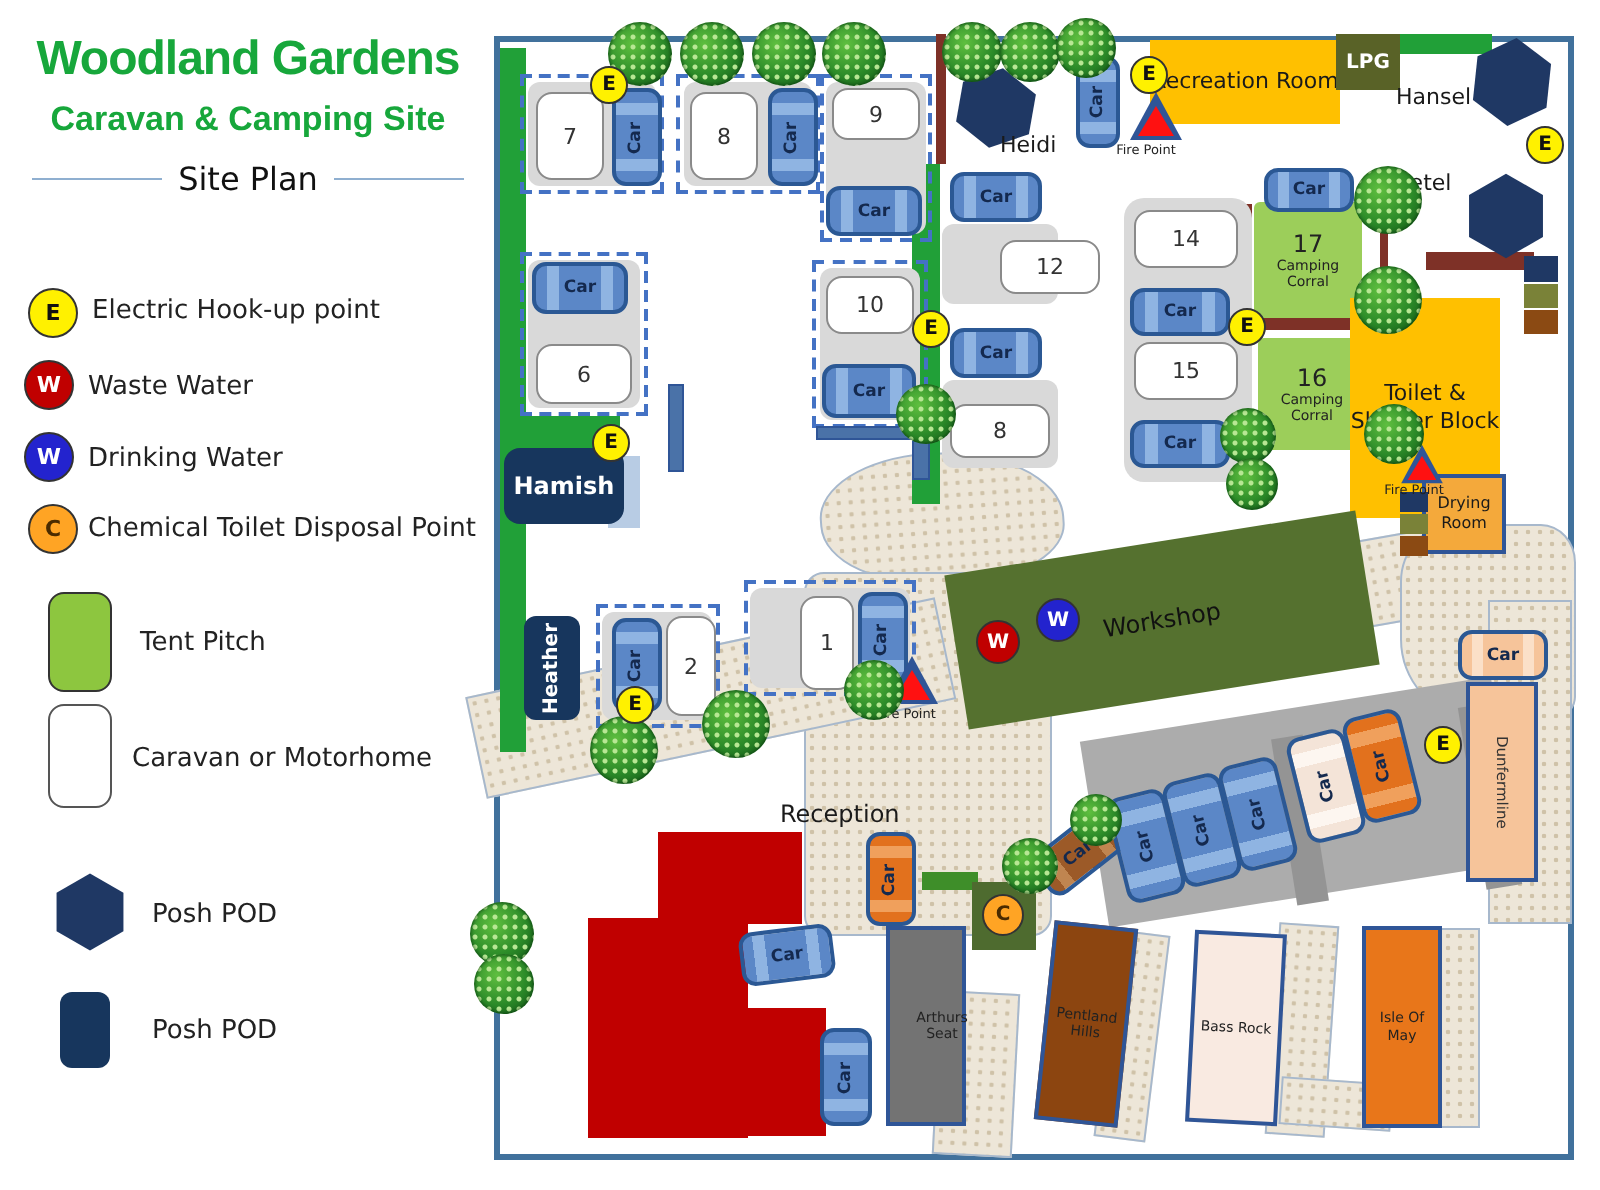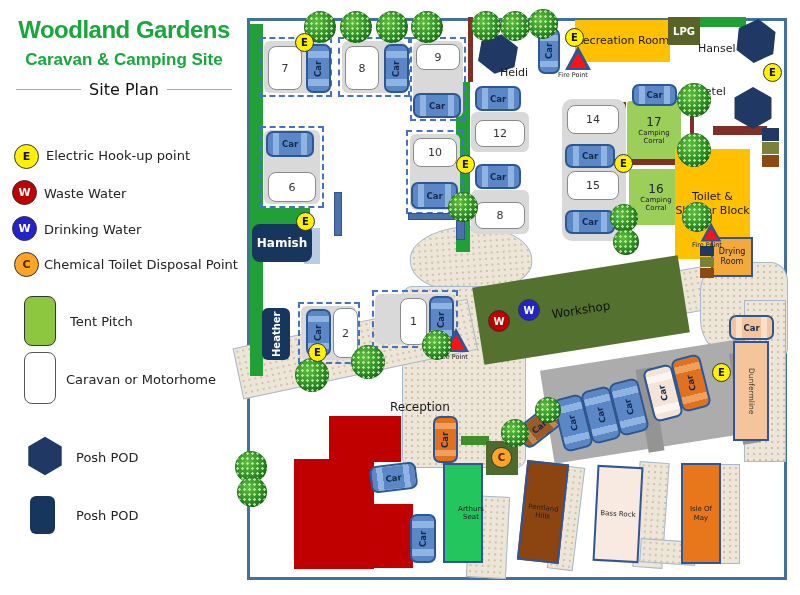--- a/index.html
+++ b/index.html
@@ -180,21 +180,21 @@
   <div class="a gbg" style="left:410px;top:134px;width:50px;height:76px;"></div>
   <div class="a pitch ctr" style="left:413px;top:138px;width:44px;height:29px;">10</div>
   <div class="a car car-h" style="left:411px;top:182px;width:47px;height:27px;">
       <span>Car</span>
     </div>
 
   <div class="a car car-h" style="left:475px;top:86px;width:46px;height:25px;">
       <span>Car</span>
     </div>
   <div class="a gbg" style="left:471px;top:112px;width:58px;height:40px;"></div>
-  <div class="a pitch ctr" style="left:475px;top:120px;width:50px;height:27px;">12</div>
+  <div class="a pitch ctr" style="left:500px;top:120px;width:50px;height:27px;">12</div>
   <div class="a car car-h" style="left:475px;top:164px;width:46px;height:25px;">
       <span>Car</span>
     </div>
   <div class="a gbg" style="left:471px;top:190px;width:58px;height:44px;"></div>
   <div class="a pitch ctr" style="left:475px;top:202px;width:50px;height:27px;">8</div>
 
   <div class="a gbg" style="left:562px;top:99px;width:64px;height:142px;border-radius:10px;"></div>
   <div class="a pitch ctr" style="left:567px;top:105px;width:52px;height:29px;">14</div>
   <div class="a car car-h" style="left:565px;top:144px;width:50px;height:24px;">
       <span>Car</span>
@@ -253,21 +253,21 @@
 
   <div class="a maplbl" style="left:390px;top:400px;font-size:12px;">Reception</div>
   <div class="a" style="left:329px;top:416px;width:72px;height:46px;background:#C00000;z-index:3;"></div>
   <div class="a" style="left:294px;top:459px;width:80px;height:110px;background:#C00000;z-index:3;"></div>
   <div class="a" style="left:329px;top:459px;width:45px;height:110px;background:#C00000;z-index:3;"></div>
   <div class="a" style="left:372px;top:504px;width:41px;height:64px;background:#C00000;z-index:3;"></div>
 
   <div class="a" style="left:461px;top:436px;width:28px;height:9px;background:#3E8E29;z-index:4;"></div>
   <div class="a" style="left:486px;top:441px;width:32px;height:34px;background:#4E6B2F;z-index:5;"></div>
 
-  <div class="a bldg ctr tinylbl" style="left:443px;top:463px;width:40px;height:100px;background:#22c55e;border:2.5px solid #2F5597;z-index:4;padding-left:16px;">Arthurs Seat</div>
+  <div class="a bldg ctr tinylbl" style="left:443px;top:463px;width:40px;height:100px;background:#737373;border:2.5px solid #2F5597;z-index:4;padding-left:16px;">Arthurs Seat</div>
   <div class="a bldg ctr tinylbl" style="left:522px;top:462px;width:42px;height:100px;background:#8C4510;border:2.5px solid #2F5597;transform:rotate(6deg);z-index:4;">Pentland Hills</div>
   <div class="a bldg ctr tinylbl" style="left:595px;top:466px;width:46px;height:96px;background:#F9EAE1;border:2.5px solid #2F5597;transform:rotate(3deg);z-index:4;">Bass Rock</div>
   <div class="a bldg ctr tinylbl" style="left:681px;top:463px;width:40px;height:101px;background:#E8761A;border:2.5px solid #2F5597;z-index:4;">Isle Of May</div>
 
   <div class="a car car-h car-pe" style="left:729px;top:315px;width:45px;height:25px;z-index:5;">
       <span>Car</span>
     </div>
   <div class="a bldg ctr vert" style="left:733px;top:341px;width:36px;height:100px;background:#F6C49A;border:2.5px solid #2F5597;font-size:7.5px;color:#333;z-index:5;">Dunfermline</div>
 
   <div class="a car car-v car-or" style="left:433px;top:416px;width:25px;height:47px;z-index:5;">

